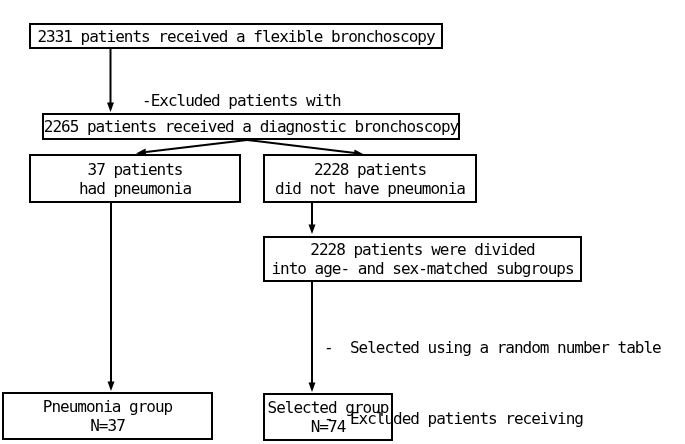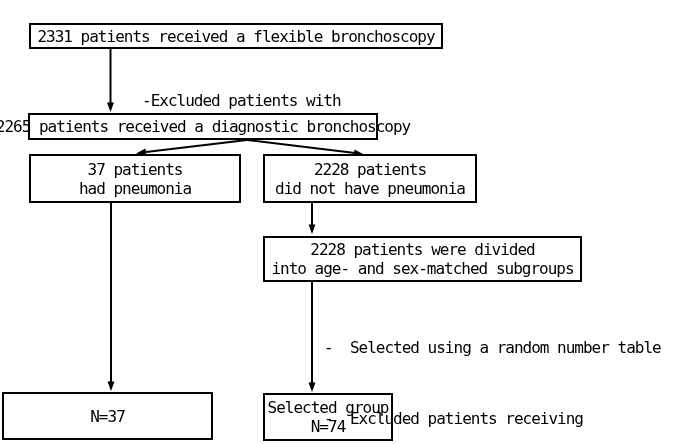--- a/index.html
+++ b/index.html
@@ -64,40 +64,41 @@
     <polygon points="111,391 107.5,381.5 114.5,381.5" fill="#000000"></polygon>
 
     <line x1="312" y1="282" x2="312" y2="384" stroke-width="2" stroke="#000000"></line>
     <polygon points="312,392 308.5,382.5 315.5,382.5" fill="#000000"></polygon>
   </svg>
 
   <div class="box" style="left:29px; top:3px; width:414px; height:26px;margin-top:20px;">
     <span>2331 patients received a flexible bronchoscopy</span>
   </div>
 
-  <div class="box" style="left:28px; top:113px; width:350px; height:27px;">
+  <div class="box" style="left:42px; top:113px; width:418px; height:27px;">
     <span>2265 patients received a diagnostic bronchoscopy</span>
   </div>
 
   <div class="box" style="left:29px; top:154px; width:212px; height:49px;">
     <span>37 patients</span>
     <span>had pneumonia</span>
   </div>
 
   <div class="box" style="left:263px; top:154px; width:214px; height:49px;">
     <span>2228 patients</span>
     <span>did not have pneumonia</span>
   </div>
 
   <div class="box" style="left:263px; top:236px; width:319px; height:46px;">
     <span>2228 patients were divided</span>
     <span>into age- and sex-matched subgroups</span>
   </div>
 
   <div class="box" style="left:2px; top:392px; width:211px; height:48px;">
+    <span>Pneumonia group</span>
     <span>N=37</span>
   </div>
 
   <div class="box" style="left:263px; top:393px; width:130px; height:48px;">
     <span>Selected group</span>
     <span>N=74</span>
   </div>
 
   <div class="note" style="left:142px; top:40px;">
     <div>-Excluded patients with</div>

